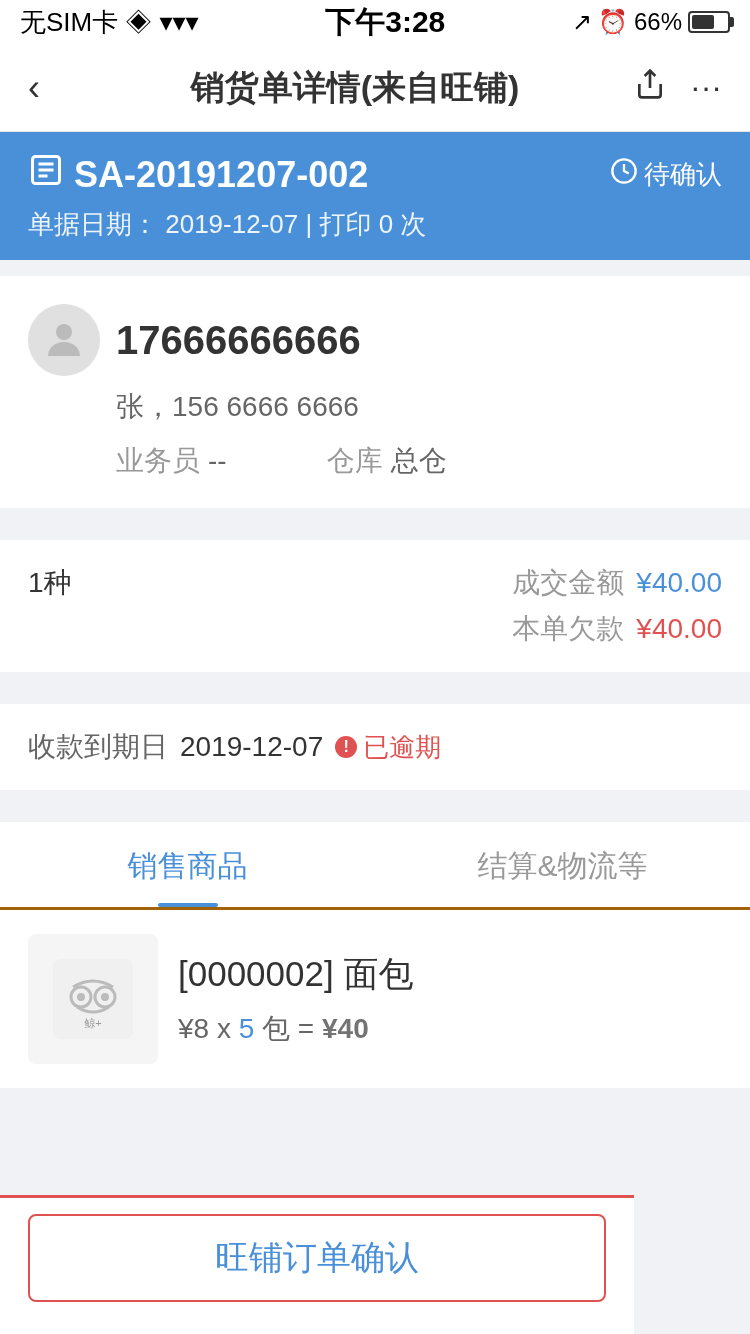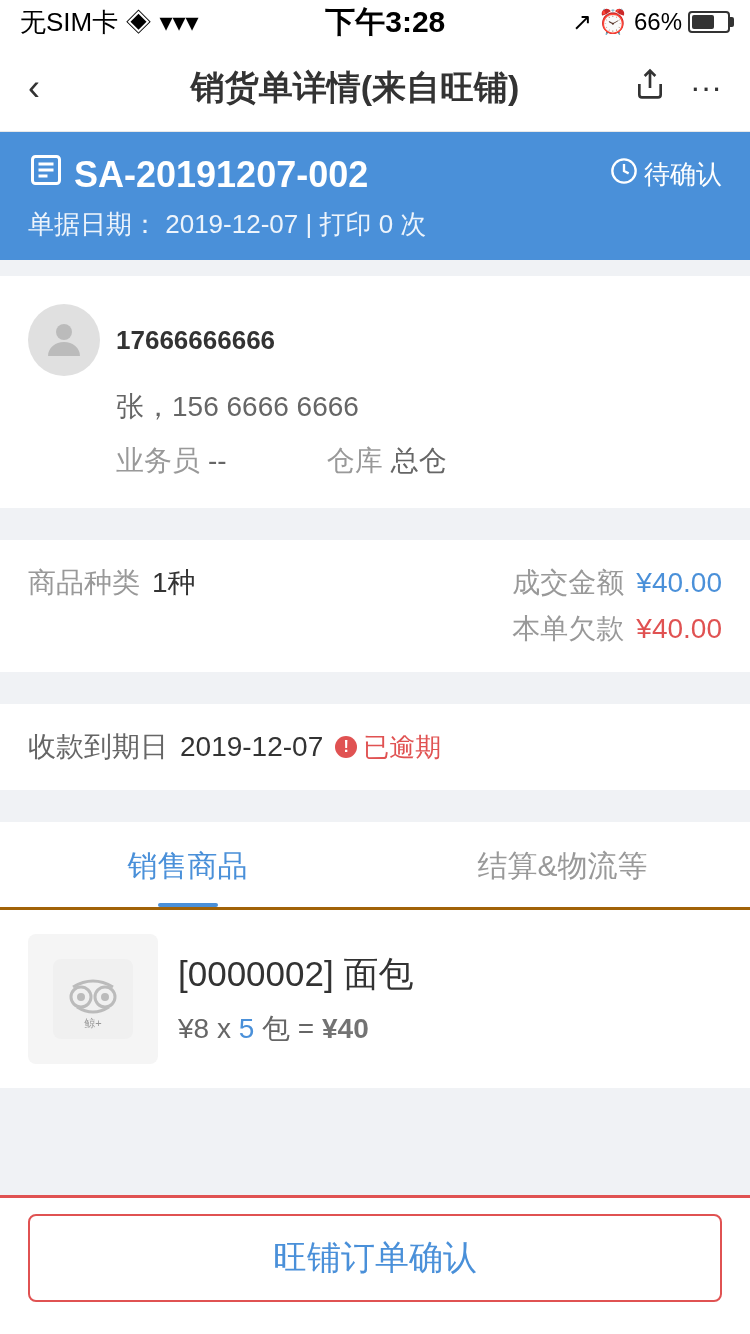--- a/index.html
+++ b/index.html
@@ -157,21 +157,21 @@
       align-items: center;
       justify-content: center;
       overflow: hidden;
     }
     .avatar svg {
       width: 48px;
       height: 48px;
       fill: #bbb;
     }
     .customer-phone {
-      font-size: 26px;
+      font-size: 40px;
       font-weight: 600;
       color: #333;
     }
     .customer-name {
       font-size: 28px;
       color: #666;
       margin-bottom: 16px;
       padding-left: 88px;
     }
     .customer-meta {
@@ -351,21 +351,21 @@
     .content-area {
       background: #f0f2f5;
       min-height: 300px;
     }
 
     
     .bottom-bar {
       position: fixed;
       bottom: 0;
       left: 0;
-      width: 750px;
+      width: 634px;
       background: #fff;
       padding: 16px 28px 32px;
       border-top: 3px solid #e05252;
     }
     .confirm-btn {
       width: 100%;
       height: 88px;
       border: 2px solid #e05252;
       background: #fff;
       border-radius: 8px;
@@ -466,21 +466,20 @@
       <span>总仓</span>
     </div>
   </div>
 </div>
 
 <div class="divider"></div>
 
 <div class="summary-section">
   <div class="summary-left">
     <div class="summary-row">
-      <span class="summary-label">商品种类</span>
       <span class="summary-value">1种</span>
     </div>
   </div>
   <div class="summary-right">
     <div class="summary-row">
       <span class="summary-label">成交金额</span>
       <span class="amount-blue">¥40.00</span>
     </div>
     <div class="summary-row">
       <span class="summary-label">本单欠款</span>

